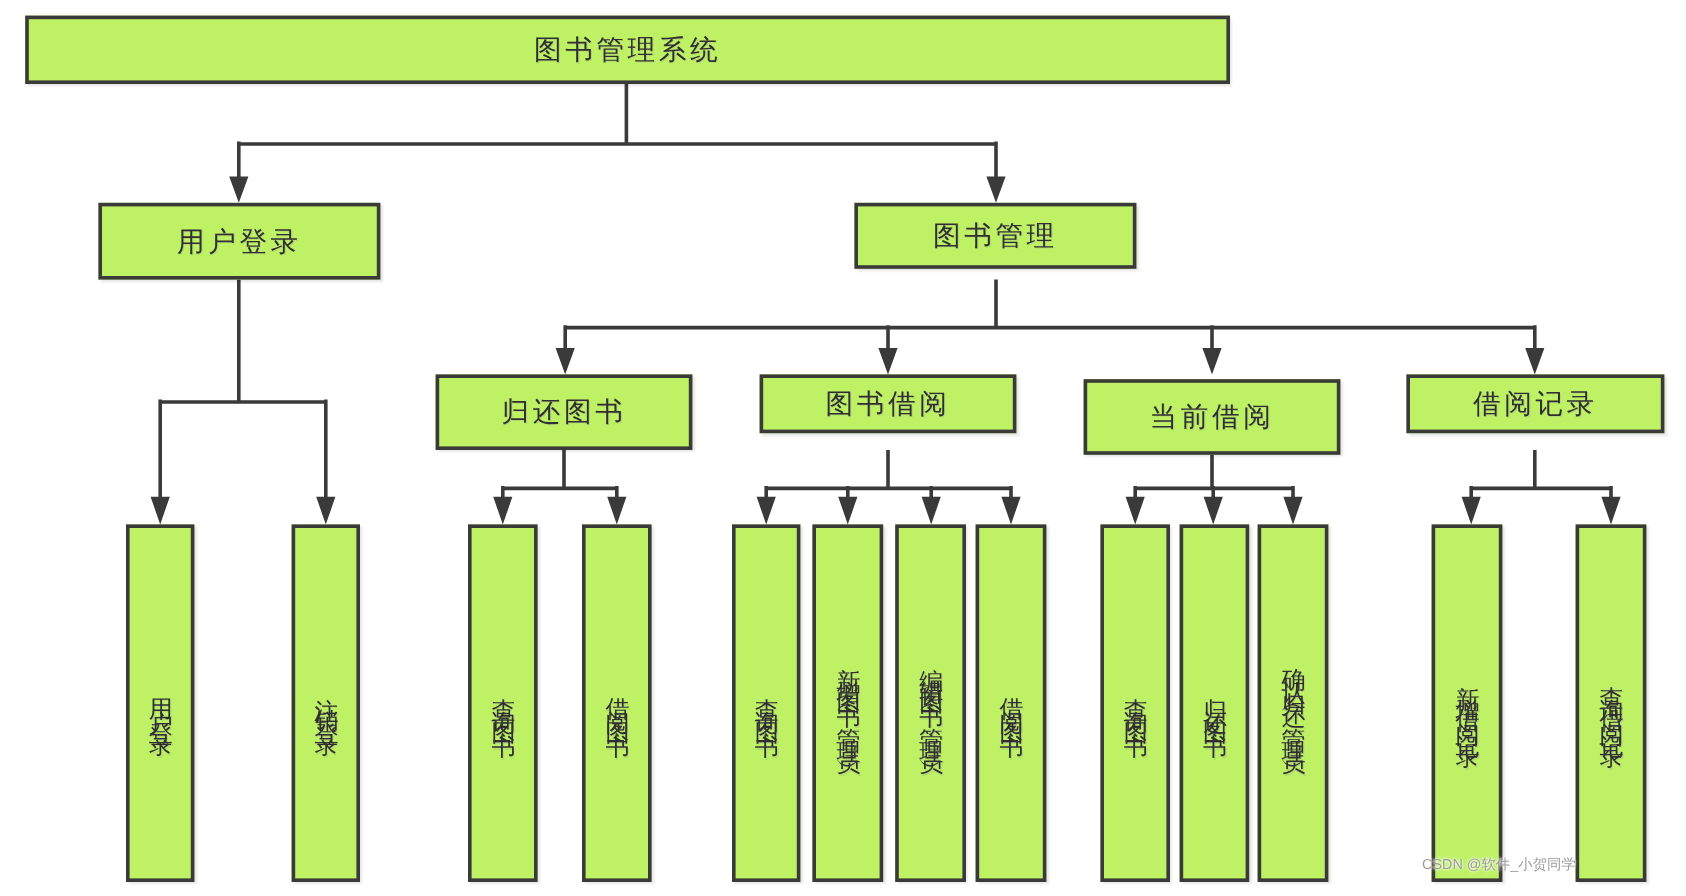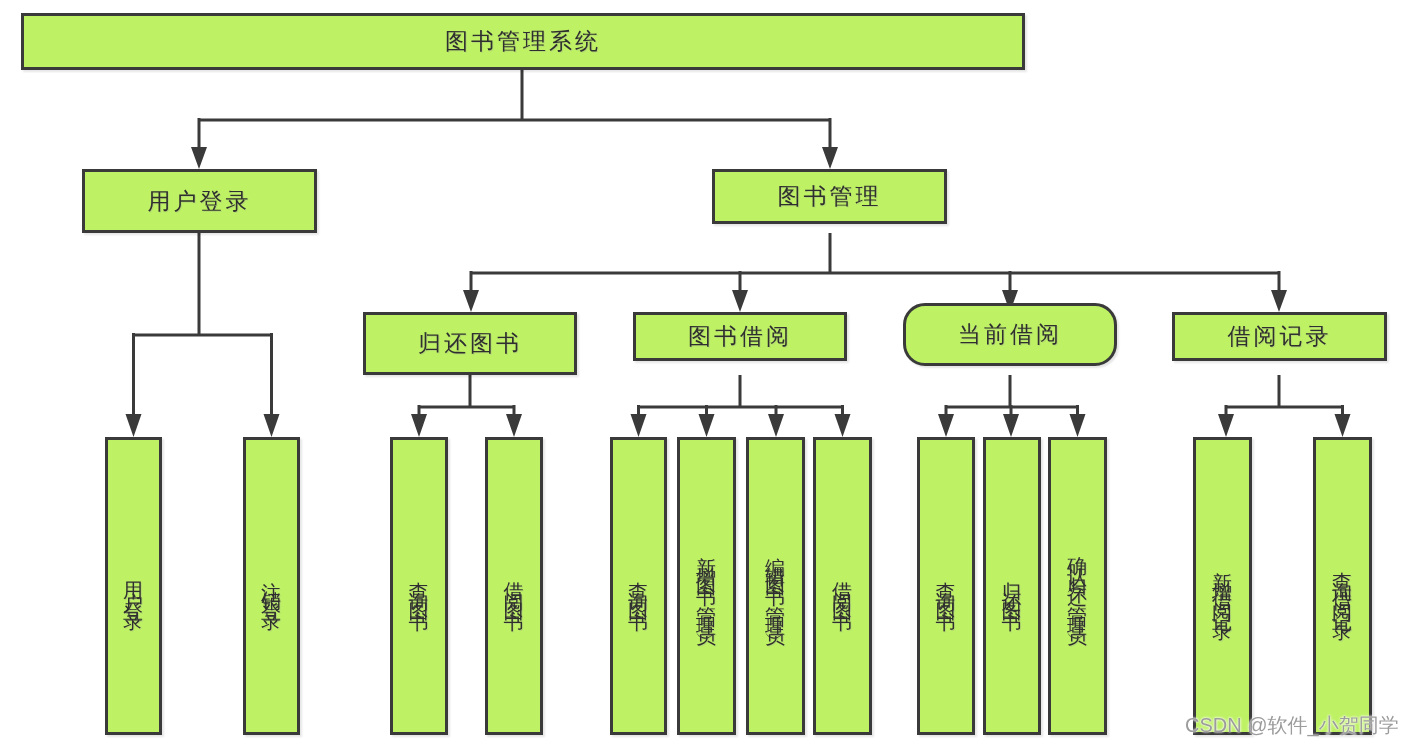--- a/index.html
+++ b/index.html
@@ -20,21 +20,21 @@
     letter-spacing:3px; font-size:23px; white-space:nowrap;
     text-shadow:1px 1px 0 rgba(150,150,160,0.25);
   }
   .leaf .lbl {
     writing-mode:vertical-rl; text-orientation:mixed;
     font-size:20px; letter-spacing:10px; line-height:1;
     text-shadow:1px 1px 0 rgba(150,150,160,0.25);
   }
   .watermark {
     position:absolute; left:1185px; top:712px; width:215px;
-    font-size:20px; color:#9c9c9c; white-space:nowrap;
+    font-size:12px; color:#9c9c9c; white-space:nowrap;
     text-shadow:0 0 3px #ffffff, 0 0 2px #ffffff;
   }
 </style>
 </head>
 <body>
 
 <div class="canvas">
 
   <svg class="connectors" width="1405" height="747" viewBox="0 0 1405 747">
     <g>
@@ -77,21 +77,21 @@
   <div class="node" style="left:712px; top:169px; width:235px; height:55px;">
     <span class="lbl">图书管理</span>
   </div>
 
   <div class="node" style="left:363px; top:312px; width:214px; height:63px;">
     <span class="lbl">归还图书</span>
   </div>
   <div class="node" style="left:633px; top:312px; width:214px; height:49px;">
     <span class="lbl">图书借阅</span>
   </div>
-  <div class="node" style="left:903px; top:303px; width:214px; height:63px;border-radius:22px;">
+  <div class="node" style="left:903px; top:316px; width:214px; height:63px;">
     <span class="lbl">当前借阅</span>
   </div>
   <div class="node" style="left:1172px; top:312px; width:215px; height:49px;">
     <span class="lbl">借阅记录</span>
   </div>
 
   <div class="node leaf" style="left:105px; top:437px; width:57px; height:298px;">
     <span class="lbl">用户登录</span>
   </div>
   <div class="node leaf" style="left:243px; top:437px; width:57px; height:298px;">

